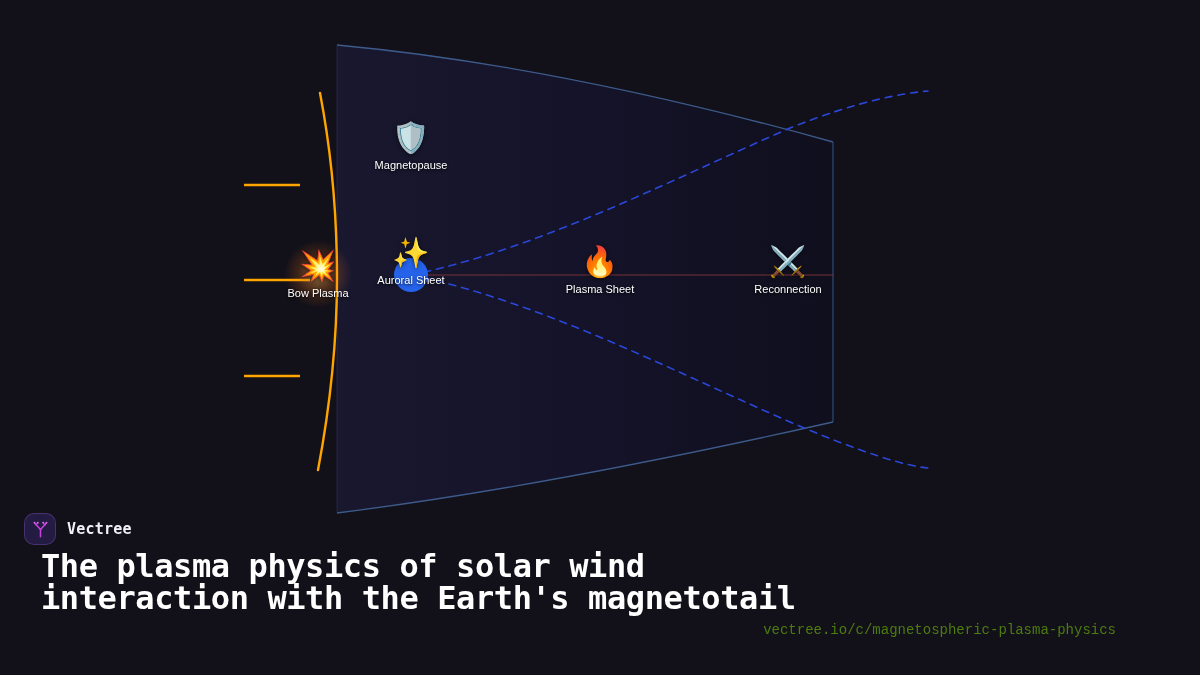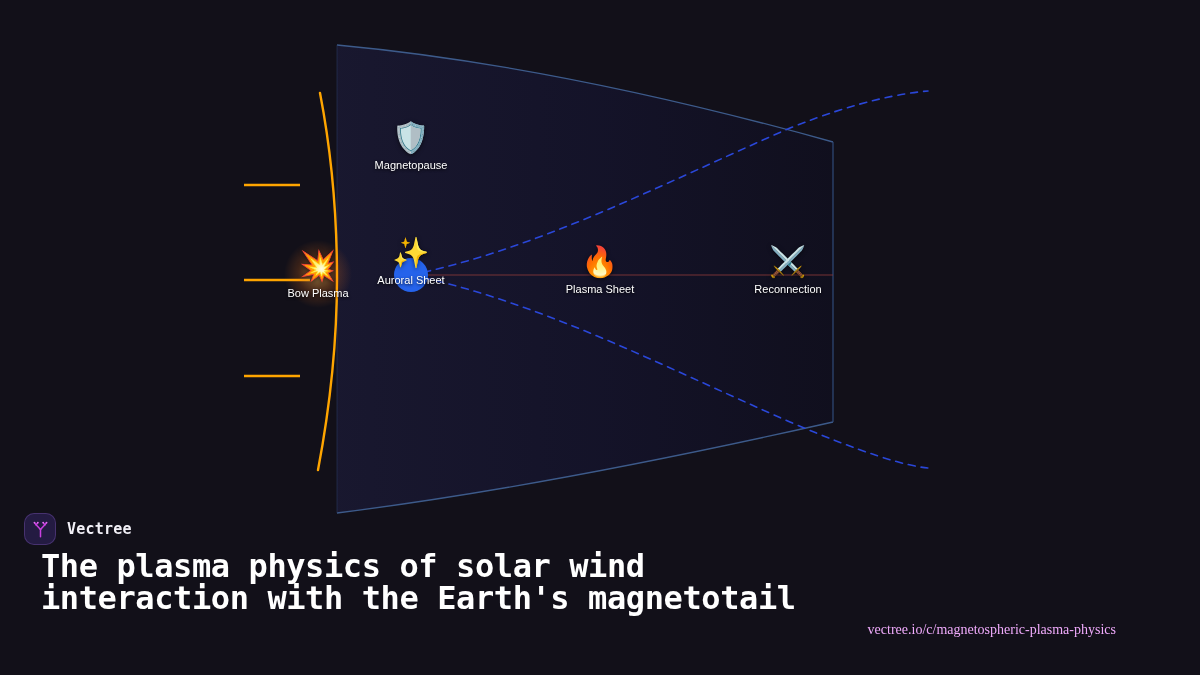--- a/index.html
+++ b/index.html
@@ -112,23 +112,23 @@
     line-height: 1.0;
     color: #ffffff;
     letter-spacing: -0.4px;
     margin-left: 17px;
   }
 
   #url {
     position: absolute;
     right: 24px;
     top: 122px;
-    font-family: Liberation Serif, serif;
+    font-family: Liberation Mono, monospace;
     font-size: 14px;
-    color: #f0abfc;
+    color: #4d7c0f;
     white-space: nowrap;
   }
 </style>
 </head>
 <body>
 
 <div id="stage">
 
   <div id="diagram">
 

